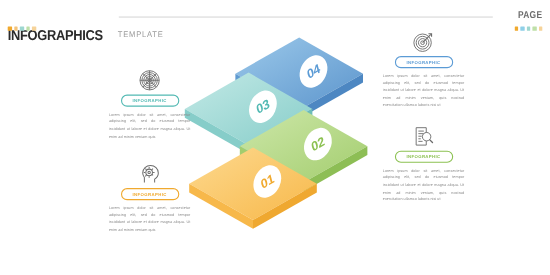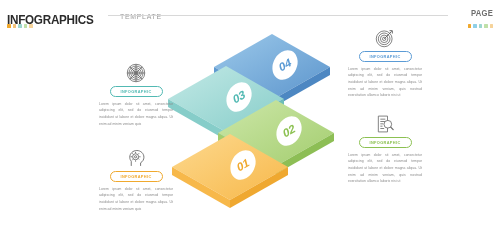--- a/index.html
+++ b/index.html
@@ -24,24 +24,24 @@
   
   .header {
     position: absolute;
     top: 0; left: 0;
     width: 500px;
     height: 40px;
   }
   .brand {
     position: absolute;
     left: 7px;
-    top: 12px;
+    top: 24px;
     display: flex;
-    align-items: flex-start;
-    gap: 17px;
+    align-items: center;
+    gap: 4px;
   }
   .brand-main {
     font-size: 13px;
     font-weight: bold;
     letter-spacing: -0.3px;
     color: #2b2b2b;
     font-family: "Liberation Sans", sans-serif;
     transform: scaleX(0.9);
     transform-origin: left center;
   }

